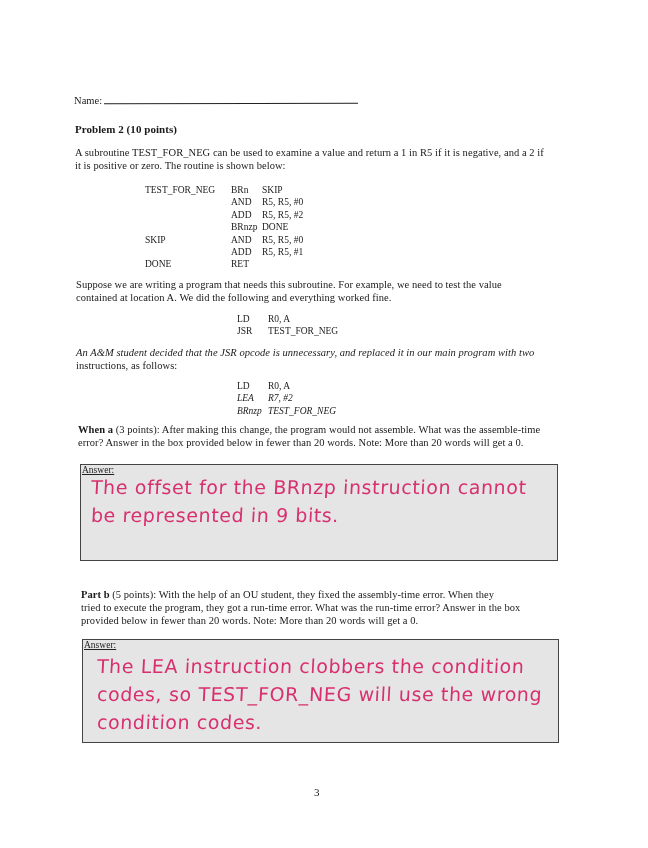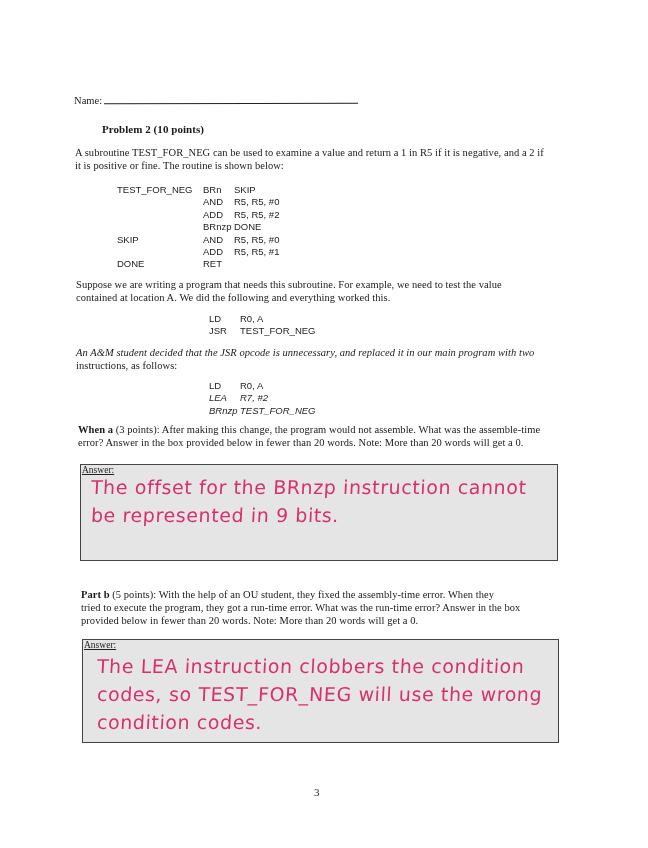--- a/index.html
+++ b/index.html
@@ -2,44 +2,44 @@
 <html><head>
   <meta charset="utf-8">
   <style>
     html, body { margin: 0; padding: 0; }
     body {
       width: 648px; height: 848px; background: #ffffff; position: relative; overflow: hidden;
       font-family: "DejaVu Serif", "Liberation Serif", serif; color: #1a1a1a;
     }
     .abs { position: absolute; }
     .serif { font-family: "Liberation Serif", "DejaVu Serif", serif; font-size: 10.5px; line-height: 14px; letter-spacing: 0.05px; }
-    .mono { font-family: Liberation Sans, sans-serif; font-size: 9.5px; line-height: 12.4px; color: #222; }
+    .mono { font-family: Liberation Serif, serif; font-size: 9.5px; line-height: 12.4px; color: #222; margin-left: 28px; }
     .bold { font-weight: bold; }
     .name-line { position: absolute; left: 104px; top: 103px; width: 254px; height: 1px; background: #222; transform: rotate(-0.15deg); }
     .code-table { border-collapse: collapse; }
     .code-table td { padding: 0; vertical-align: top; white-space: pre; }
     .answer-box { position: absolute; border: 1px solid #444; background: #e5e5e5; }
     .answer-label { position: absolute; left: 1px; top: 0; font-family: "Liberation Serif", serif; font-size: 9.5px; line-height: 10px; text-decoration: underline; color: #222; }
     .hand {
       position: absolute; font-family: "DejaVu Sans", sans-serif; font-weight: normal;
       font-size: 19px; line-height: 26px; letter-spacing: 0.6px; white-space: pre;
       transform: skewX(-3deg);
     }
     .page-num { position: absolute; left: 314px; top: 786px; font-family: "Liberation Serif", serif; font-size: 11px; }
   </style>
 </head>
 <body>
 
 <div class="abs serif" style="left:74px; top:94px;">Name:</div>
 <div class="name-line"></div>
 
-<div class="abs serif bold" style="left:75px; top:122px; font-size:11px;margin-left:27px;">Problem 2 (10 points)</div>
+<div class="abs serif bold" style="left:75px; top:122px; font-size:11px;">Problem 2 (10 points)</div>
 
 <div class="abs serif" style="left:75px; top:146px;text-align:center;">A subroutine TEST_FOR_NEG can be used to examine a value and return a 1 in R5 if it is negative, and a 2 if</div>
-<div class="abs serif" style="left:75px; top:159px;">it is positive or fine.  The routine is shown below:</div>
+<div class="abs serif" style="left:75px; top:159px;">it is positive or zero.  The routine is shown below:</div>
 
 <table class="abs code-table mono" style="left:117px; top:184px;">
   <tbody>
     <tr>
         <td style="width:86px">TEST_FOR_NEG</td>
         <td style="width:31px">BRn</td>
         <td>SKIP</td>
       </tr>
     <tr>
         <td></td>
@@ -68,21 +68,21 @@
       </tr>
     <tr>
         <td>DONE</td>
         <td>RET</td>
         <td></td>
       </tr>
   </tbody>
 </table>
 
 <div class="abs serif" style="left:76px; top:278px;">Suppose we are writing a program that needs this subroutine.  For example, we need to test the value</div>
-<div class="abs serif" style="left:76px; top:291px;">contained at location A. We did the following and everything worked this.</div>
+<div class="abs serif" style="left:76px; top:291px;">contained at location A. We did the following and everything worked fine.</div>
 
 <table class="abs code-table mono" style="left:209px; top:313px;">
   <tbody>
     <tr>
         <td style="width:31px">LD</td>
         <td>R0, A</td>
       </tr>
     <tr>
         <td>JSR</td>
         <td>TEST_FOR_NEG</td>

